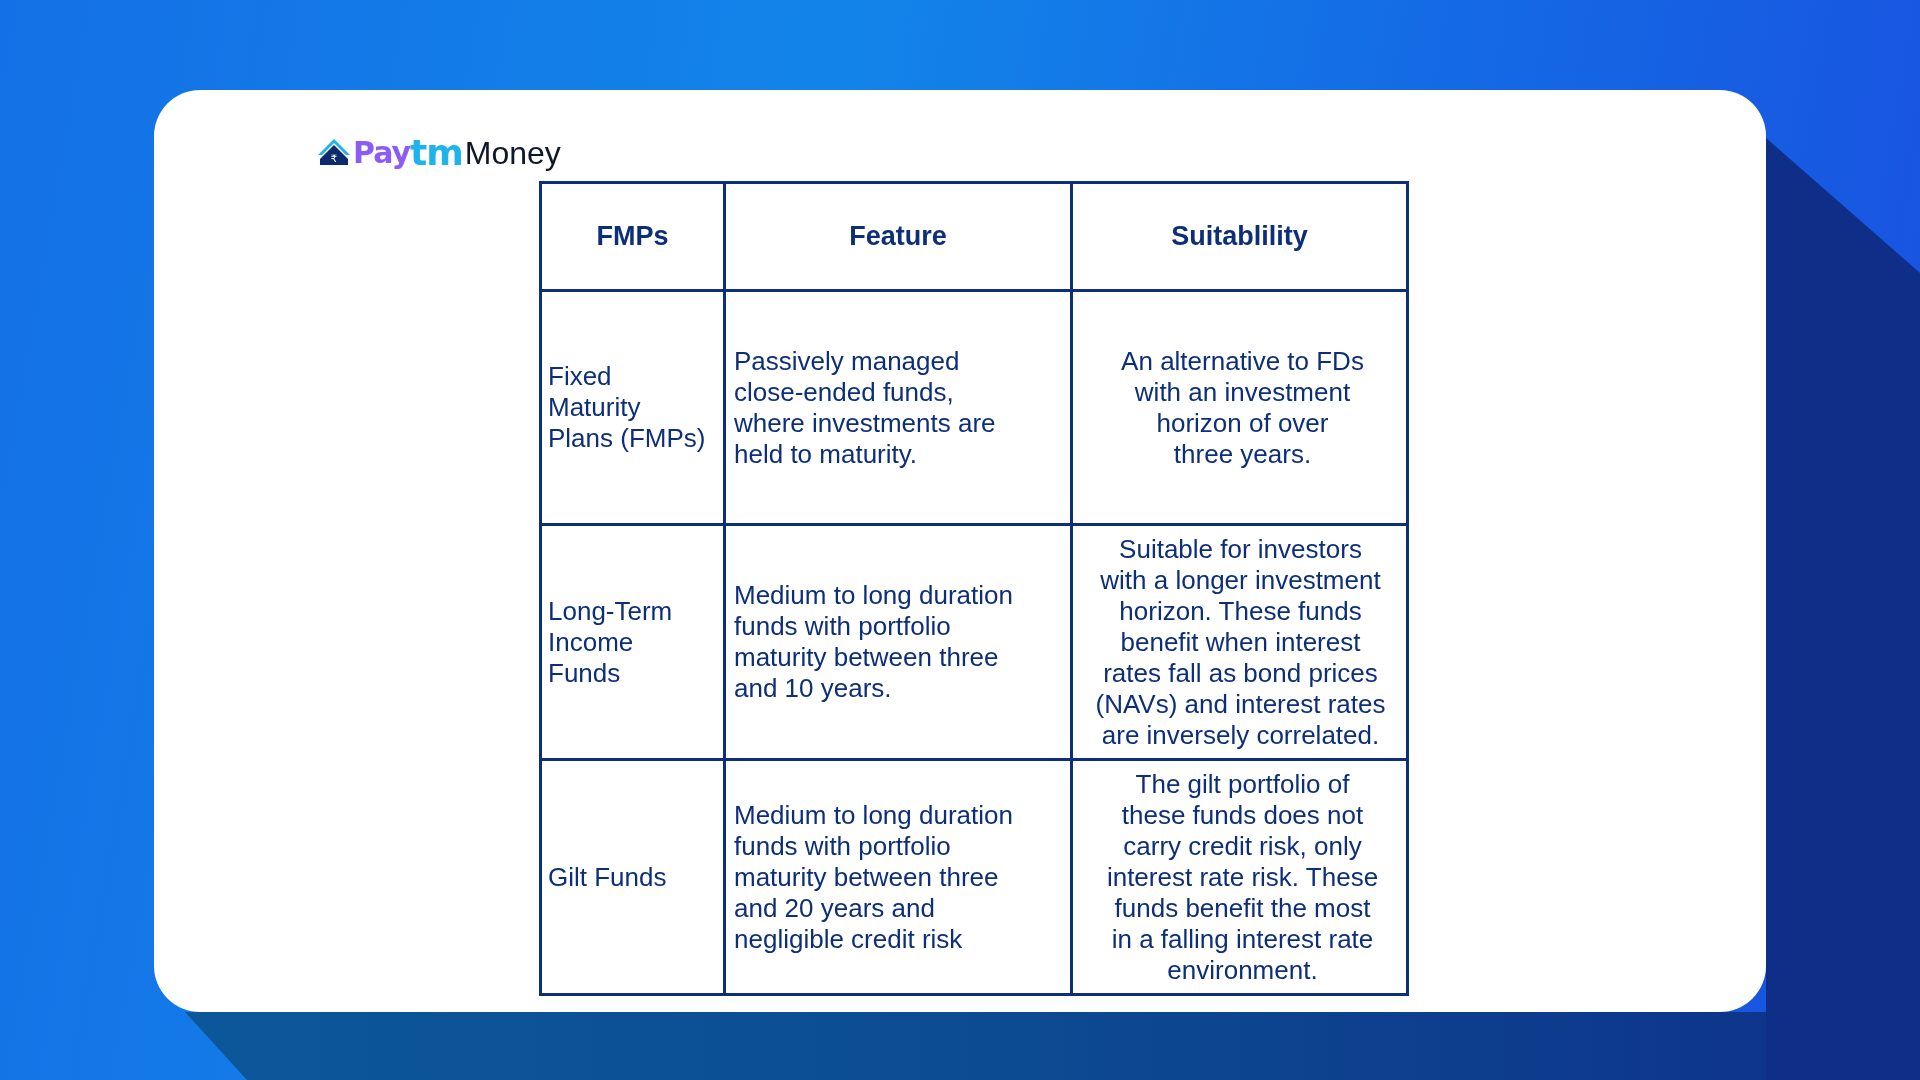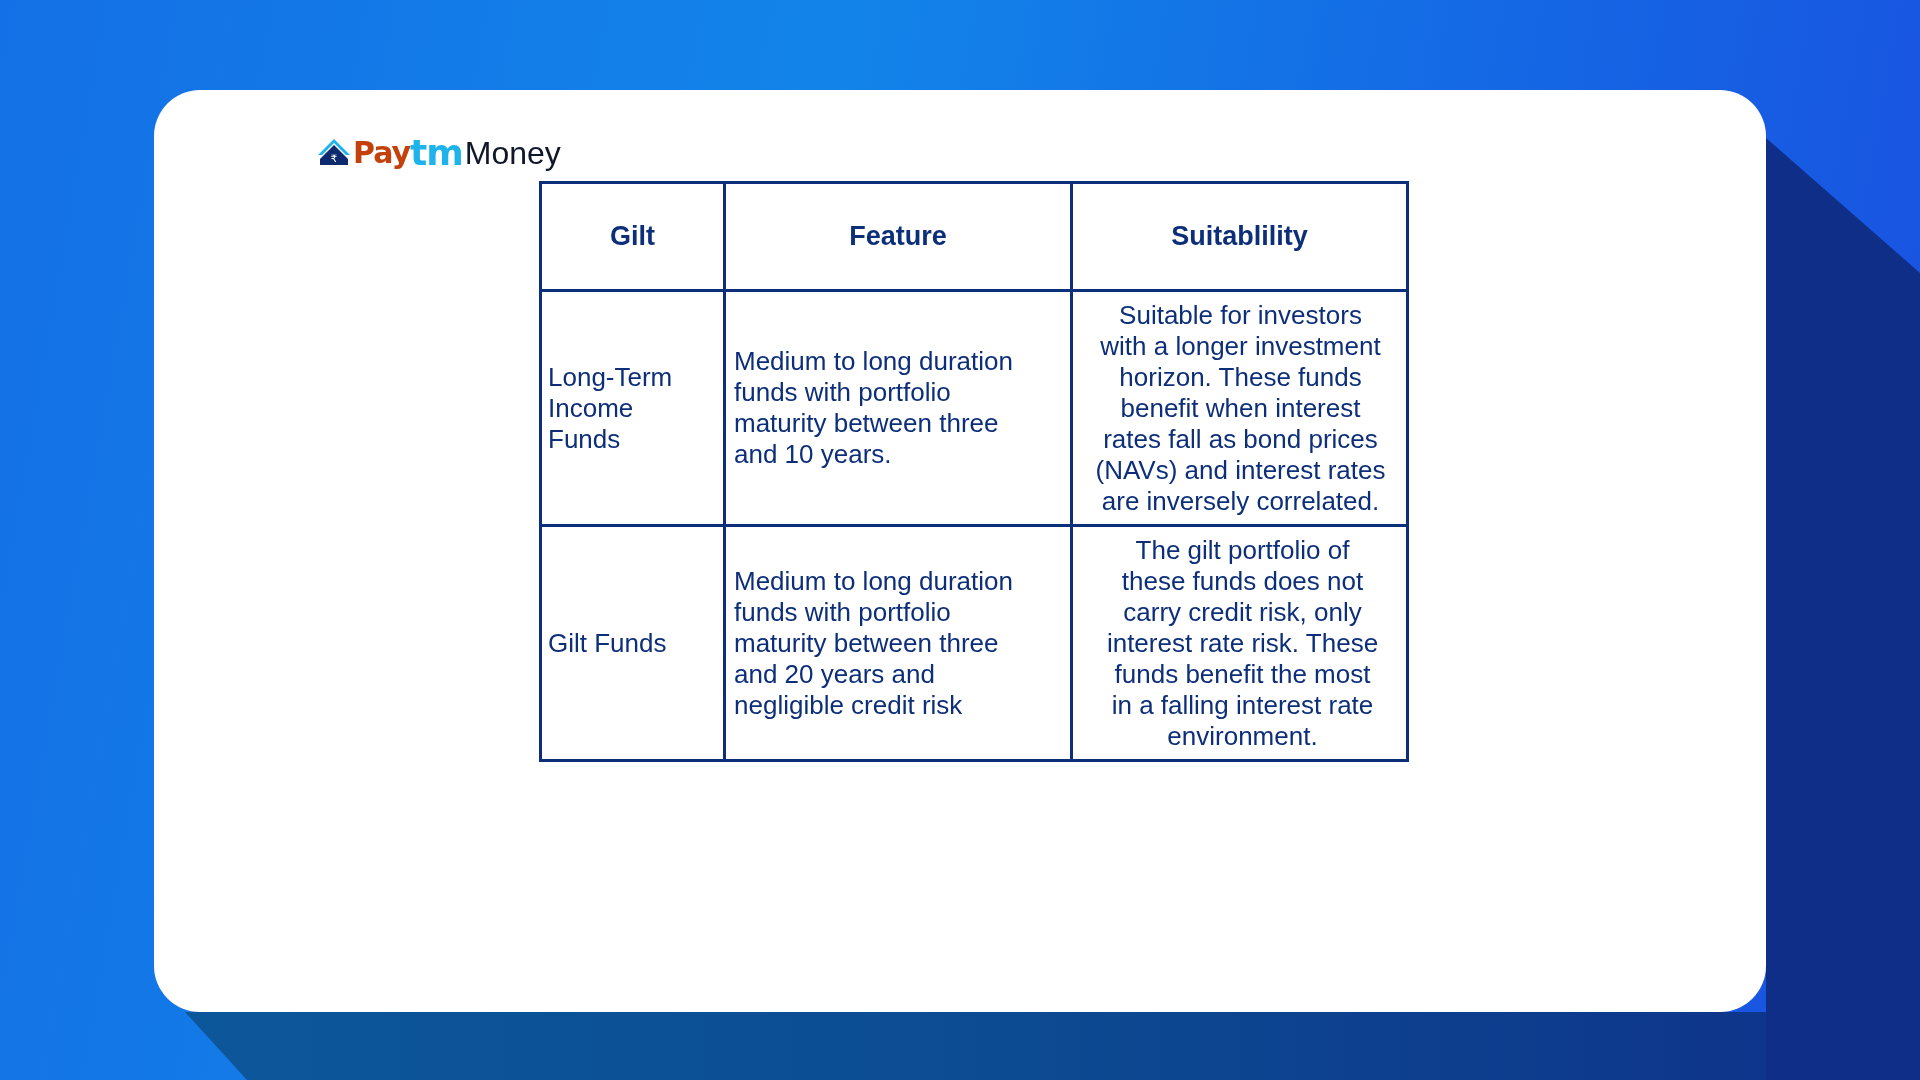--- a/index.html
+++ b/index.html
@@ -52,21 +52,21 @@
   .logo-icon {
     width: 32px;
     height: 26px;
     margin-right: 3px;
     margin-bottom: 3px;
   }
   .logo-pay {
     font-family: "DejaVu Sans", sans-serif;
     font-weight: bold;
     font-size: 30px;
-    color: #c2410c;
+    color: #8b5cf6;
     letter-spacing: -1px;
     line-height: 30px;
   }
   .logo-tm {
     font-family: "DejaVu Sans", sans-serif;
     font-weight: bold;
     font-size: 36px;
     color: #1FB3EC;
     letter-spacing: -1px;
     line-height: 30px;
@@ -132,26 +132,45 @@
   </svg>
   <span class="logo-pay">Pay</span>
   <span class="logo-tm">tm</span>
   <span class="logo-money">Money</span>
 </div>
 
 <div class="table-wrap">
   <table>
     <thead>
       <tr>
-        <th class="c1">Gilt</th>
+        <th class="c1">FMPs</th>
         <th class="c2">Feature</th>
         <th class="c3">Suitablility</th>
       </tr>
     </thead>
     <tbody>
+      <tr class="r1">
+        <td class="c1">
+            <div class="cell-text">Fixed
+Maturity
+Plans (FMPs)</div>
+          </td>
+        <td class="c2">
+            <div class="cell-text">Passively managed
+close-ended funds,
+where investments are
+held to maturity.</div>
+          </td>
+        <td class="c3">
+            <div class="cell-text">An alternative to FDs
+with an investment
+horizon of over
+three years.</div>
+          </td>
+      </tr>
       <tr class="r2">
         <td class="c1">
             <div class="cell-text">Long-Term
 Income
 Funds</div>
           </td>
         <td class="c2">
             <div class="cell-text">Medium to long duration
 funds with portfolio
 maturity between three

